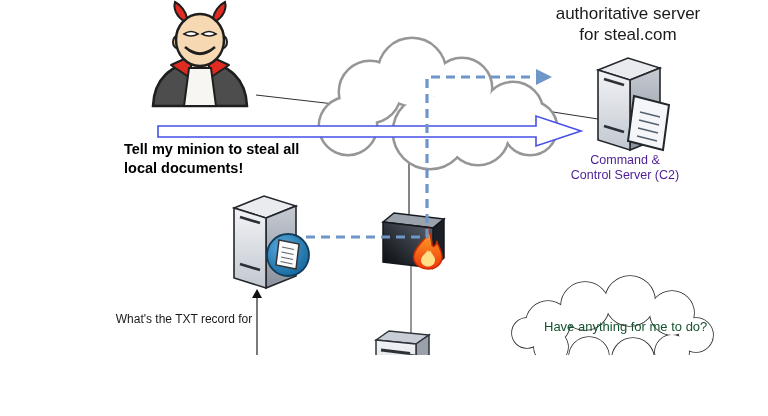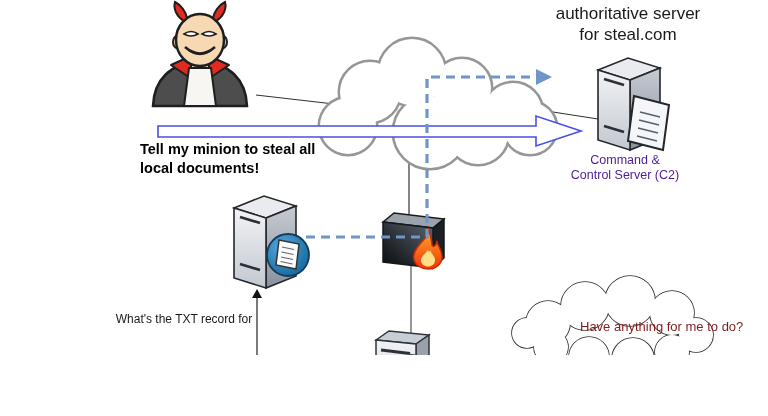--- a/index.html
+++ b/index.html
@@ -4,23 +4,23 @@
 <style>
   html,body{margin:0;padding:0;background:#ffffff;}
   #canvas{
     position:relative;width:768px;height:355px;background:#ffffff;
     font-family:"Liberation Sans", sans-serif;overflow:hidden;
   }
   #diagram-svg{position:absolute;left:0;top:0;}
   .txt{position:absolute;color:#111;white-space:nowrap;}
   .txt-auth{left:498px;top:3px;width:260px;text-align:center;font-size:17px;line-height:21px;color:#1a1a1a;}
   .txt-c2{left:555px;top:153px;width:140px;text-align:center;font-size:12.5px;line-height:15px;color:#4c1d95;}
-  .txt-cmd{left:124px;top:140px;font-size:14.5px;line-height:19px;font-weight:bold;color:#000;margin-left:16px;}
+  .txt-cmd{left:124px;top:140px;font-size:14.5px;line-height:19px;font-weight:bold;color:#000;}
   .txt-query{left:0px;top:310px;width:368px;text-align:center;font-size:12px;line-height:19.5px;color:#1a1a1a;}
-  .txt-thought{left:544px;top:319px;width:170px;text-align:left;font-size:13px;line-height:16.5px;color:#7f1d1d;margin-left:36px;}
+  .txt-thought{left:544px;top:319px;width:170px;text-align:left;font-size:13px;line-height:16.5px;color:#14532d;}
 </style>
 </head>
 <body>
 
 <div id="canvas">
 
 <svg id="diagram-svg" width="768" height="416" viewBox="0 0 768 416">
   <defs>
     <linearGradient id="gTowerFront" x1="0" y1="0" x2="0" y2="1">
       <stop offset="0" stop-color="#f2f3f6"></stop>

